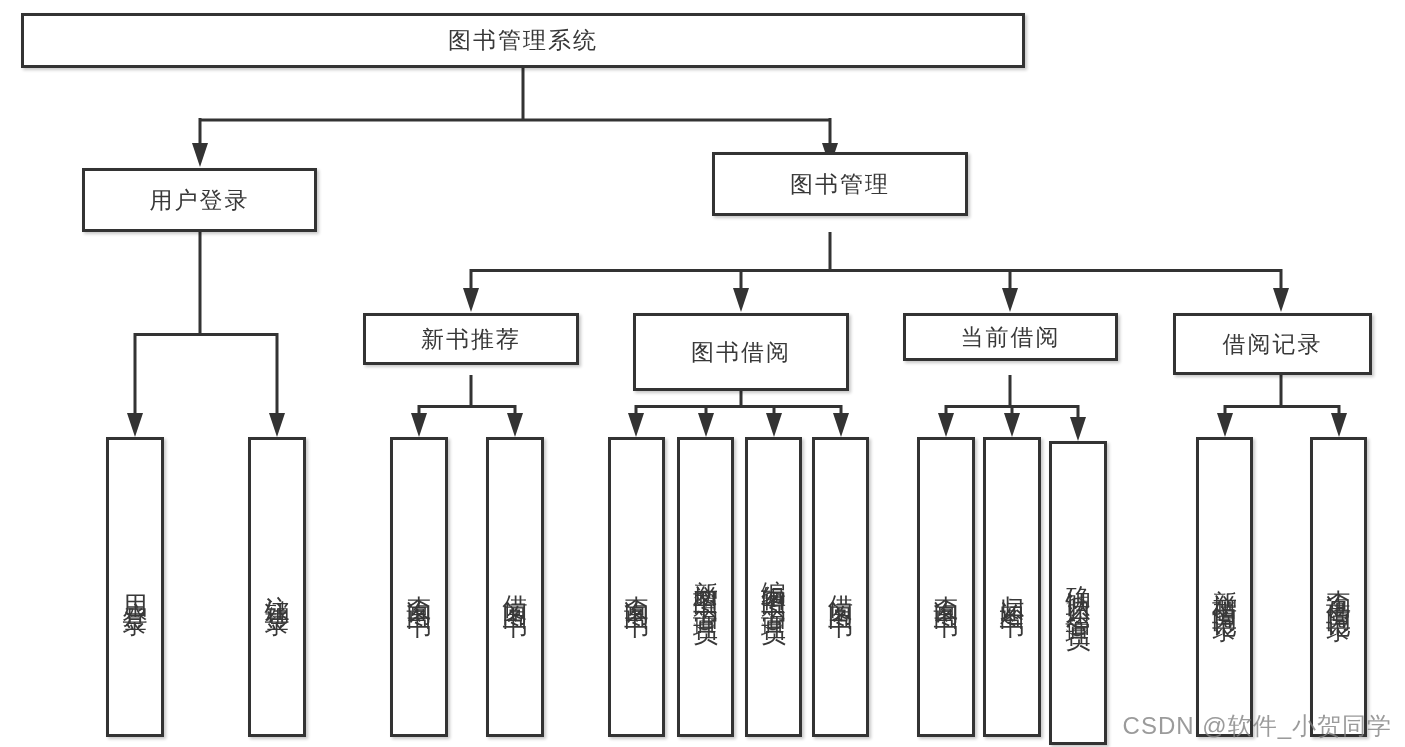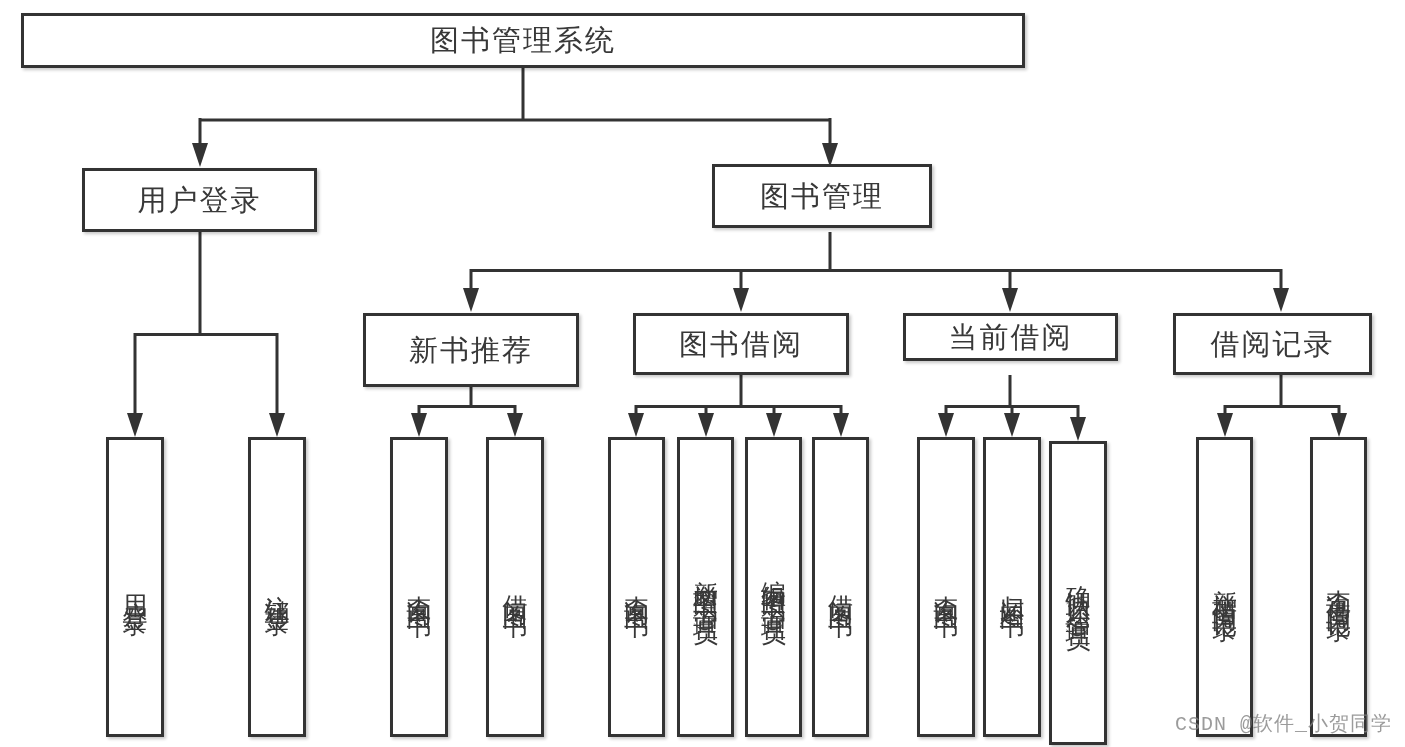--- a/index.html
+++ b/index.html
@@ -27,43 +27,42 @@
     border: 3px solid #333333;
     background: #ffffff;
     color: #383838;
     display: flex;
     align-items: center;
     justify-content: center;
     z-index: 2;
     box-shadow: 2px 2px 3px rgba(0,0,0,0.22);
   }
   .hbox span {
-    font-size: 29px;
+    font-size: 23px;
     letter-spacing: 2px;
     white-space: nowrap;
     line-height: 1;
   }
   .vbox span {
     writing-mode: vertical-rl;
     text-orientation: mixed;
     font-size: 25px;
     letter-spacing: 6px;
     line-height: 1;
     white-space: nowrap;
   }
   #watermark {
     position: absolute;
     right: 13px;
     top: 710px;
     z-index: 3;
-    font-size: 20px;
+    font-size: 24px;
     letter-spacing: 1px;
     color: rgba(130, 130, 130, 0.8);
     white-space: nowrap;
-    font-family: Liberation Mono, monospace;
   }
 </style>
 </head>
 <body>
 
 <div id="stage">
 
   <svg id="connectors" width="1405" height="747" viewBox="0 0 1405 747">
     <g stroke="#333333" stroke-width="3" fill="none">
 
@@ -104,28 +103,28 @@
     </g>
   </svg>
 
   <div class="node hbox" style="left:21px;top:13px;width:1004px;height:55px">
     <span>图书管理系统</span>
   </div>
 
   <div class="node hbox" style="left:82px;top:168px;width:235px;height:64px">
     <span>用户登录</span>
   </div>
-  <div class="node hbox" style="left:712px;top:164px;width:220px;height:64px">
+  <div class="node hbox" style="left:712px;top:152px;width:256px;height:64px">
     <span>图书管理</span>
   </div>
 
-  <div class="node hbox" style="left:363px;top:313px;width:216px;height:74px">
+  <div class="node hbox" style="left:363px;top:313px;width:216px;height:52px">
     <span>新书推荐</span>
   </div>
-  <div class="node hbox" style="left:633px;top:313px;width:216px;height:62px">
+  <div class="node hbox" style="left:633px;top:313px;width:216px;height:78px">
     <span>图书借阅</span>
   </div>
   <div class="node hbox" style="left:903px;top:313px;width:215px;height:48px">
     <span>当前借阅</span>
   </div>
   <div class="node hbox" style="left:1173px;top:313px;width:199px;height:62px">
     <span>借阅记录</span>
   </div>
 
   <div class="node vbox" style="left:106px;top:437px;width:58px;height:300px">

